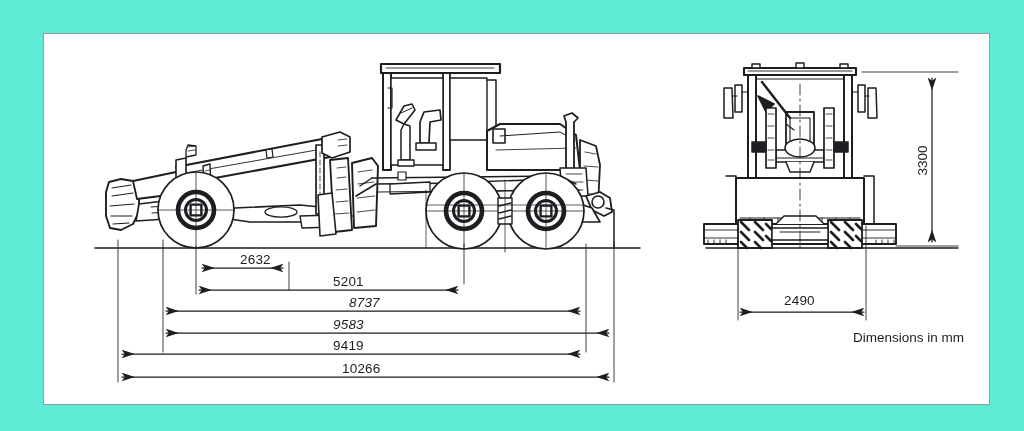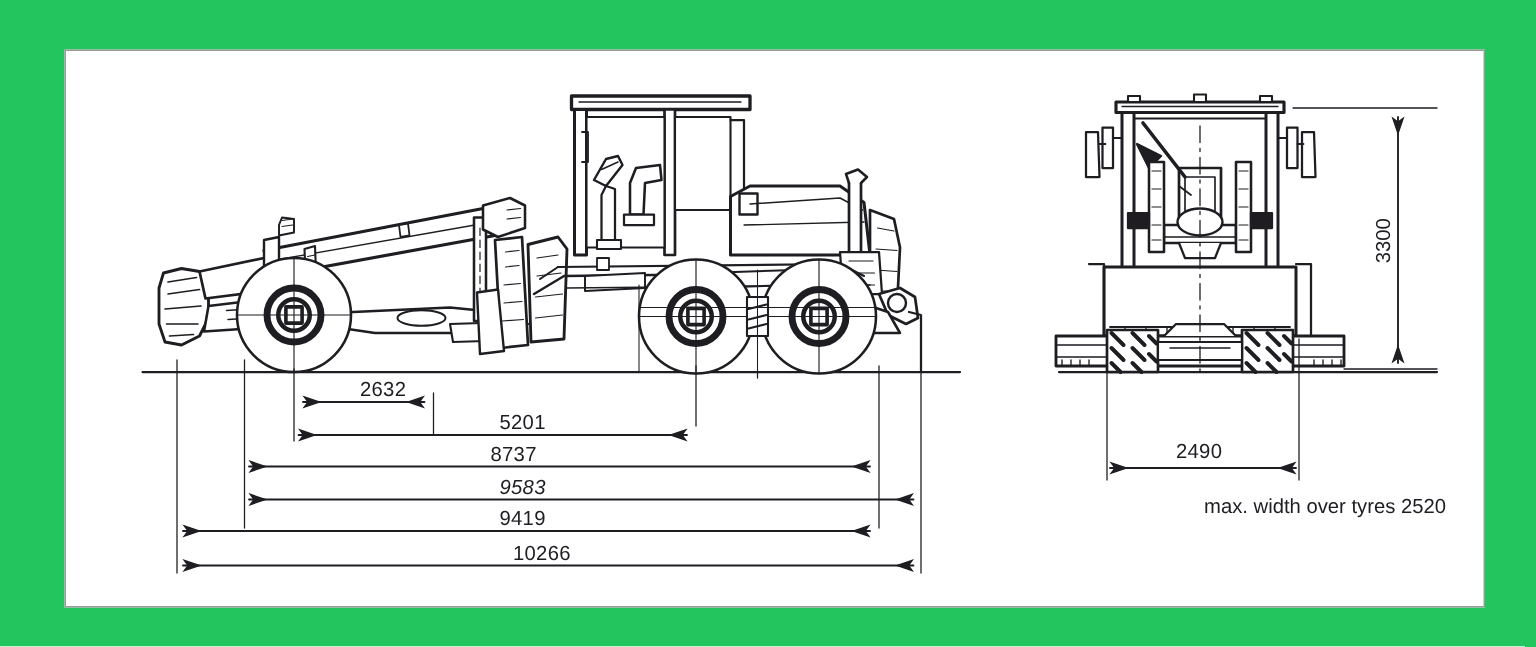--- a/index.html
+++ b/index.html
@@ -1,17 +1,17 @@
 <!DOCTYPE html>
 <html><head>
 <meta charset="utf-8">
 <style>
   html,body{margin:0;padding:0;background:#ffffff;}
   body{width:1024px;height:431px;font-family:"Liberation Sans",sans-serif;overflow:hidden;}
-  #stage{position:relative;width:1024px;height:431px;background:#22c55e;}
+  #stage{position:relative;width:1024px;height:431px;background:#5eead4;}
   #frame{position:absolute;left:43px;top:33px;width:947px;height:372px;
          border:1.4px solid #9a9a9a;background:#ffffff;box-sizing:border-box;}
   .svgwrap{position:absolute;left:0;top:0;width:1024px;height:431px;}
   svg{display:block;}
   .dimlabel{position:absolute;font-family:"Liberation Sans",sans-serif;
             font-size:13.5px;color:#1d1d22;white-space:nowrap;letter-spacing:.2px;}
   .notes{position:absolute;right:60px;top:328px;text-align:right;
          font-family:"Liberation Sans",sans-serif;font-size:13.5px;
          color:#1d1d22;line-height:19px;white-space:nowrap;}
   .vlabel{position:absolute;font-family:"Liberation Sans",sans-serif;
@@ -226,25 +226,25 @@
         <path d="M866,226 L866,320"></path>
       </g>
       <path d="M932,78 V242" stroke-width="1.25" marker-start="url(#arS)" marker-end="url(#ar)"></path>
       <path d="M740,312 H864" stroke-width="1.25" marker-start="url(#arS)" marker-end="url(#ar)"></path>
     </g>
   </svg>
   </div>
 
   <div class="dimlabel" style="left:240px;top:252px;">2632</div>
   <div class="dimlabel" style="left:333px;top:274px;">5201</div>
-  <div class="dimlabel" style="left:327px;top:295px;">8737</div>
+  <div class="dimlabel" style="left:349px;top:295px;font-style:italic;">8737</div>
   <div class="dimlabel" style="left:333px;top:317px;font-style:italic;">9583</div>
   <div class="dimlabel" style="left:333px;top:338px;">9419</div>
   <div class="dimlabel" style="left:342px;top:361px;">10266</div>
 
   <div class="vlabel" style="left:907px;top:153px;">3300</div>
   <div class="dimlabel" style="left:784px;top:293px;text-align:right;">2490</div>
 
   <div class="notes">
-    <div>max. width over tyres 2520</div>
+    <div>Dimensions in mm</div>
   </div>
 
 </div>
 
 </body></html>

